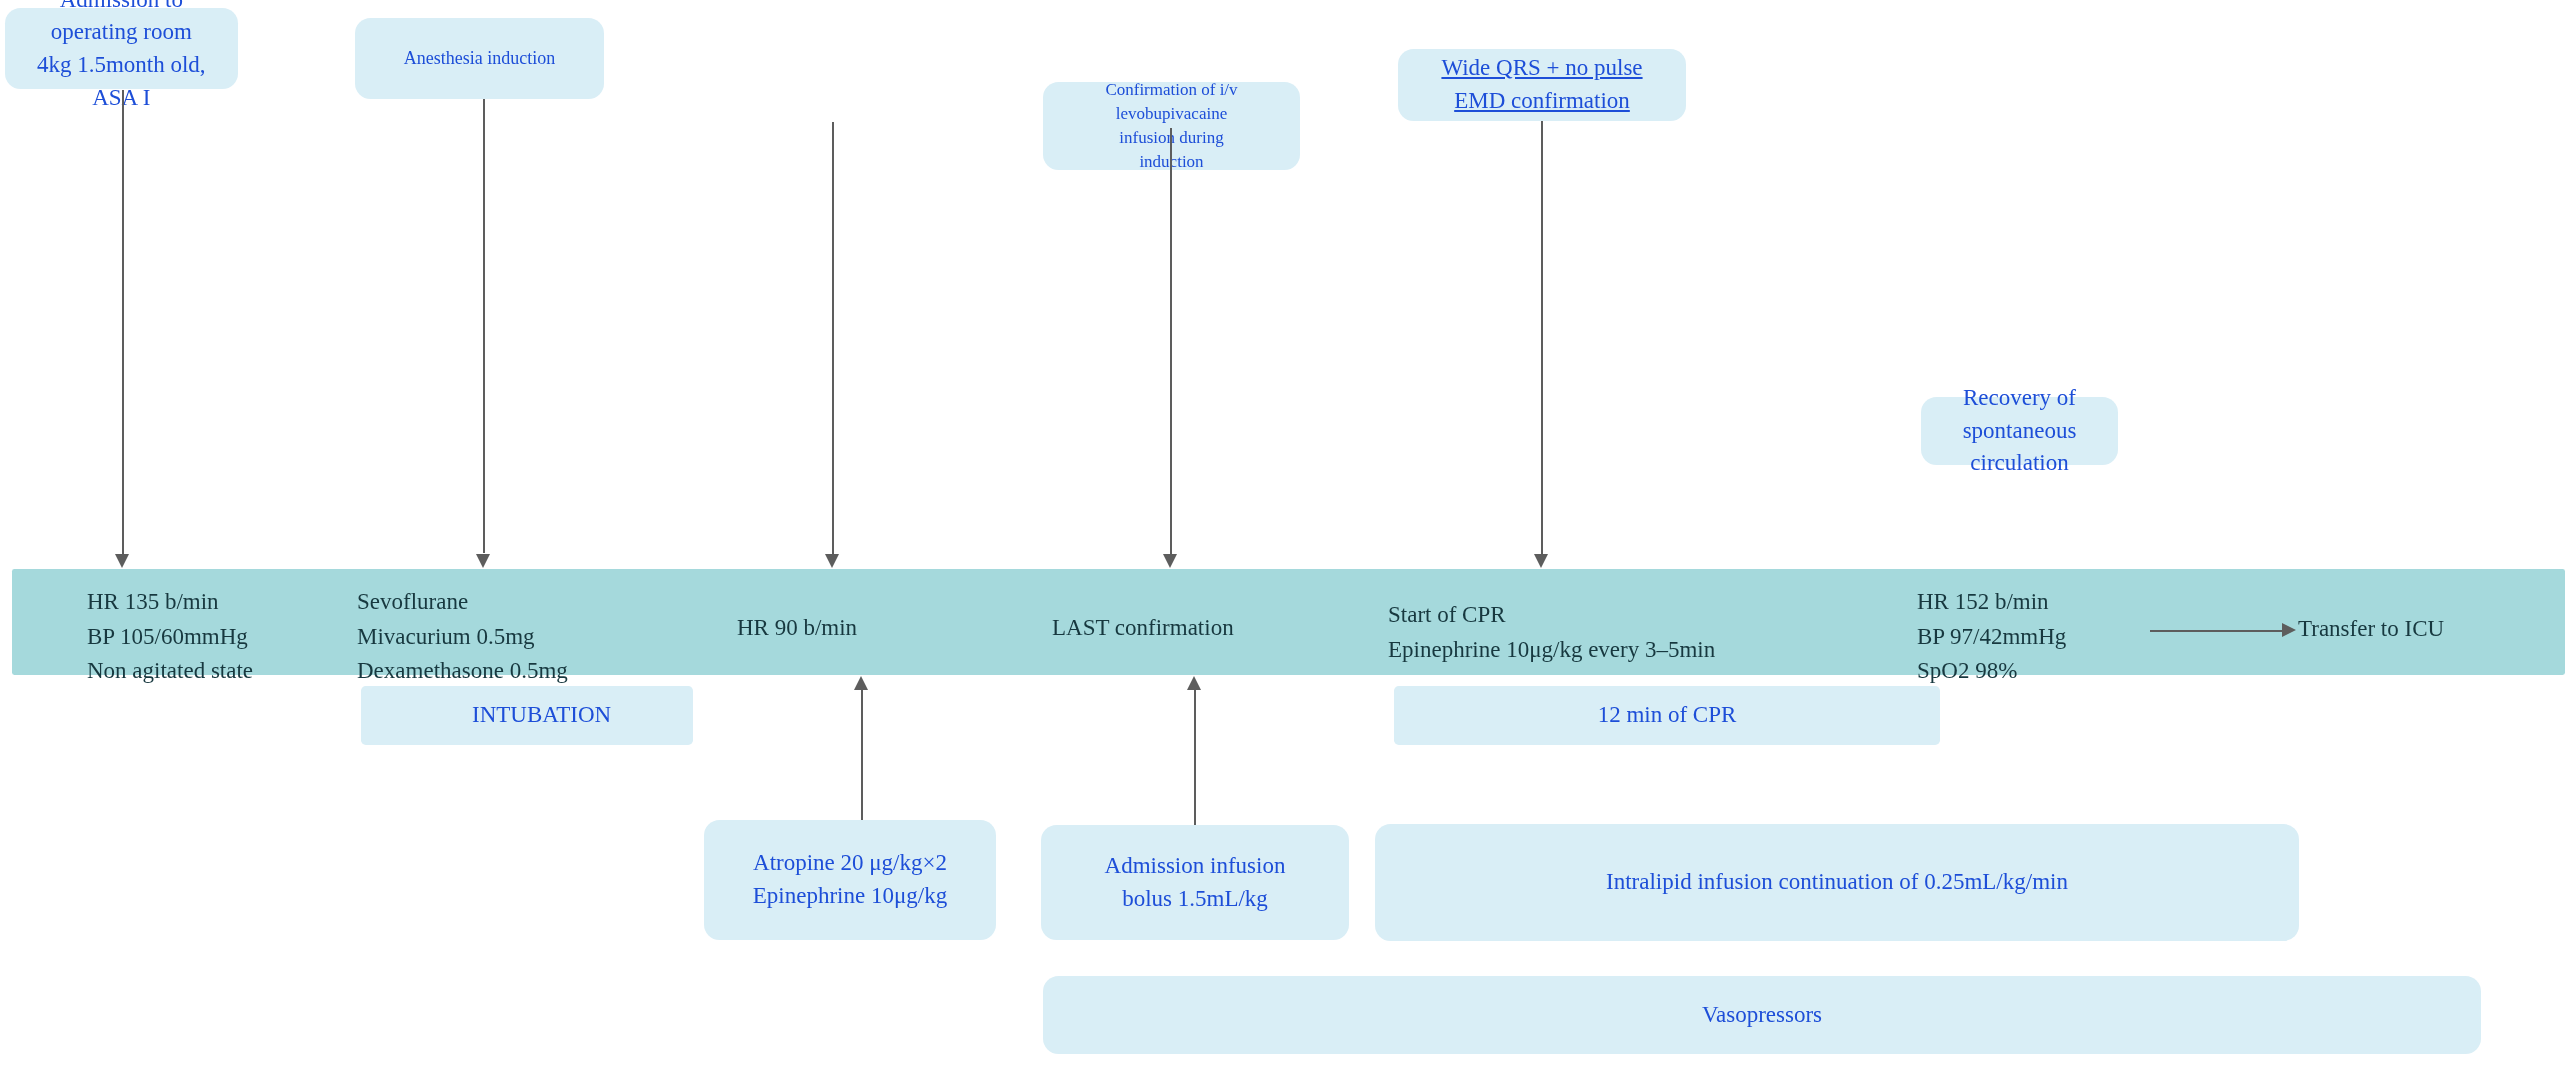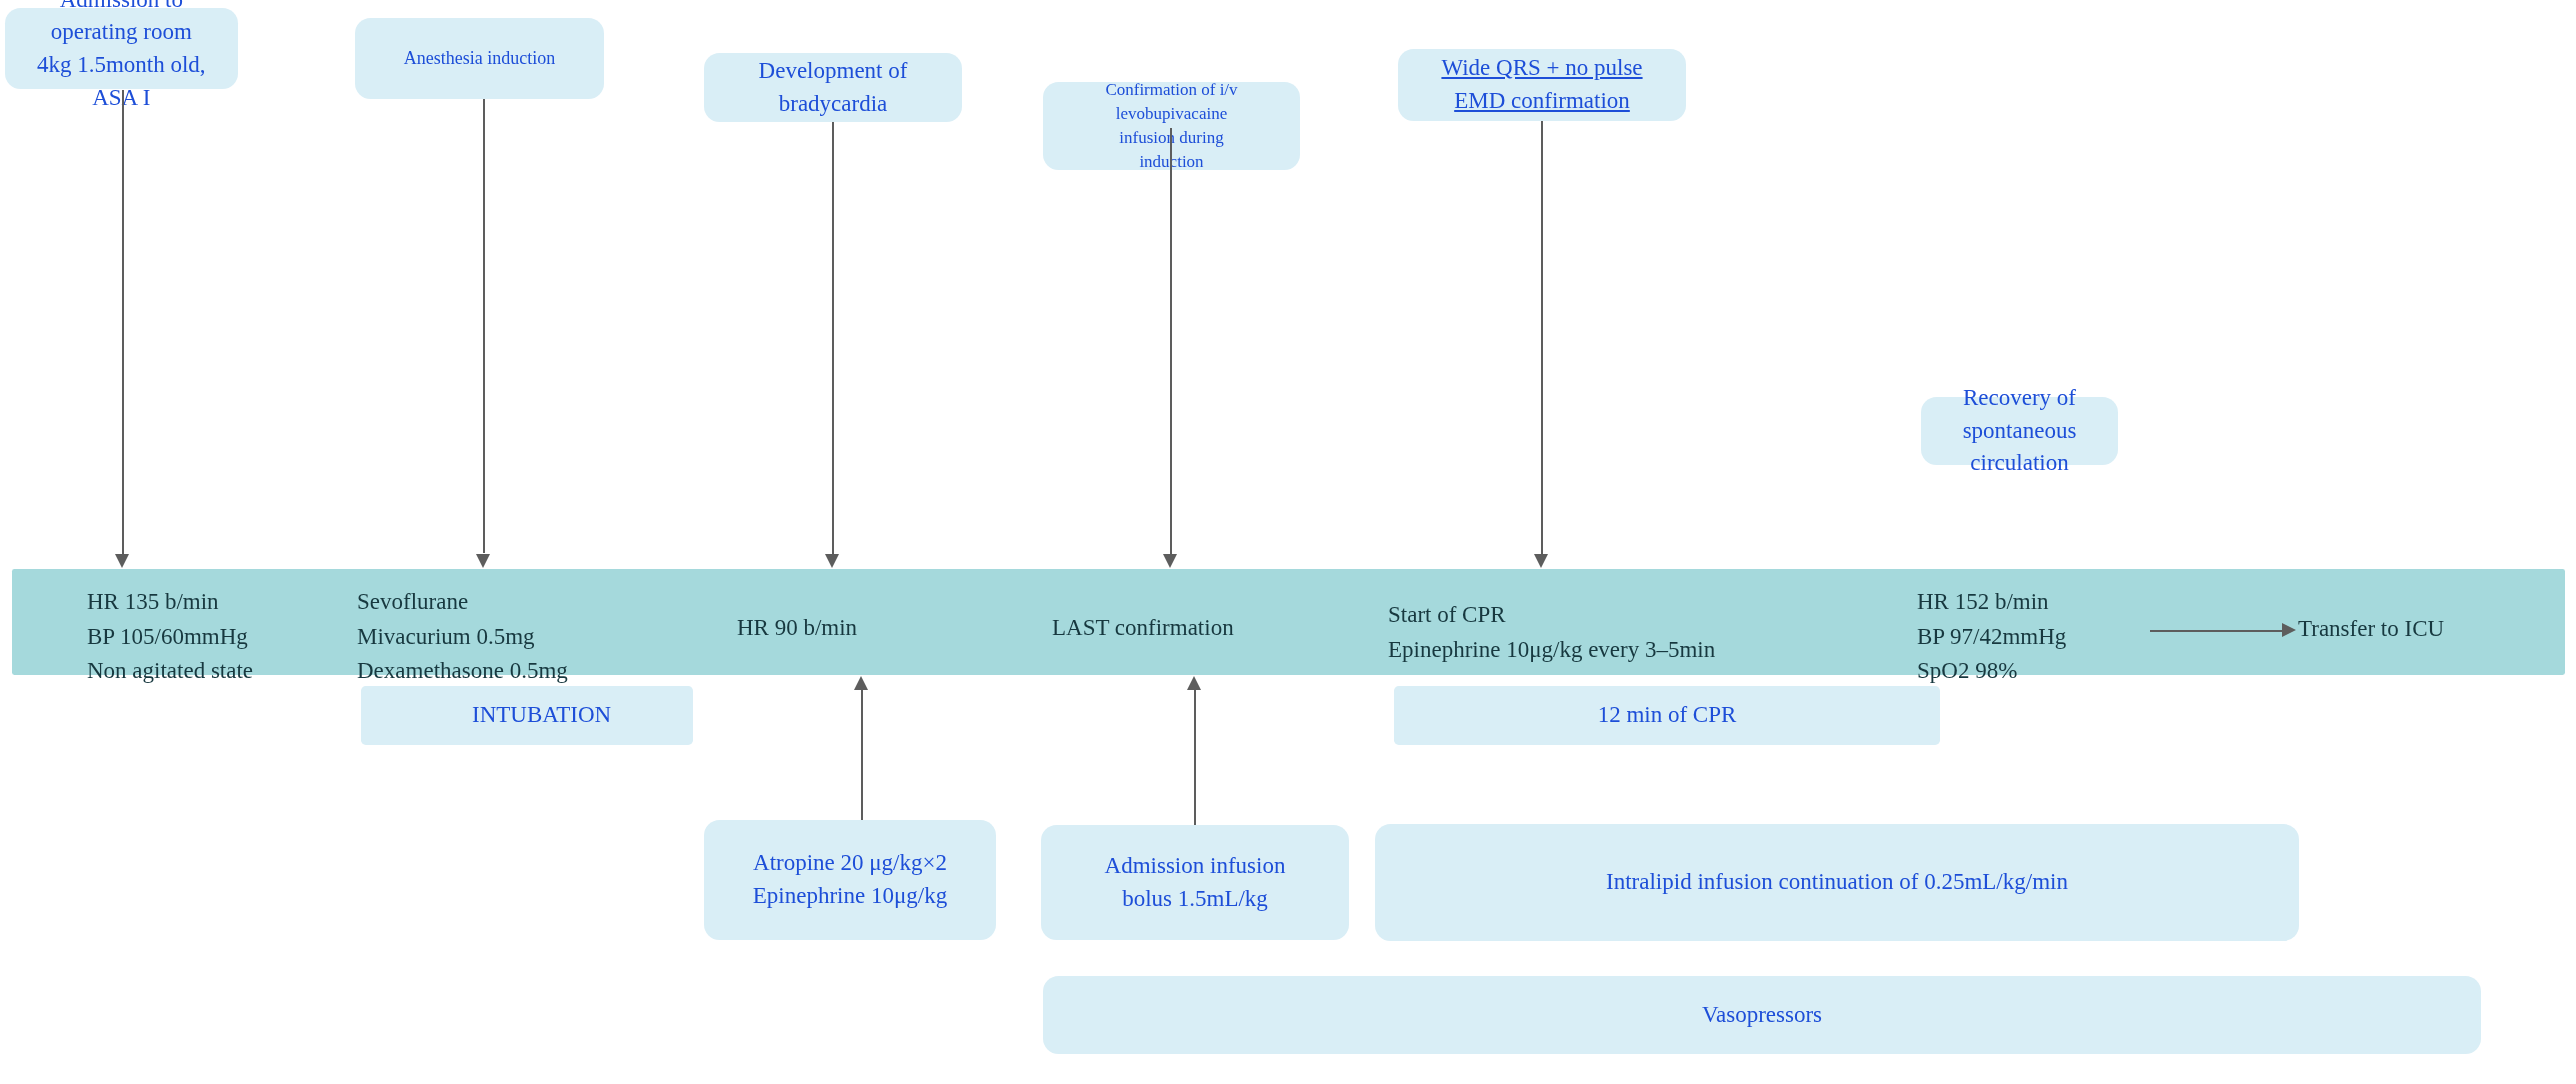--- a/index.html
+++ b/index.html
@@ -98,22 +98,20 @@
 
 <div id="canvas">
 
   <div class="box" style="left:4.8px;top:8.4px;width:233px;height:81px;font-size:23px;">Admission to
 operating room
 4kg 1.5month old,
 ASA I</div>
 
   <div class="box" style="left:355px;top:18px;width:249px;height:81px;font-size:18px;">Anesthesia induction</div>
 
-  <div class="box" style="left:704px;top:53px;width:258px;height:69px;font-size:23px;">Development of
-bradycardia</div>
 
   <div class="box" style="left:1043px;top:39px;width:257px;height:88px;font-size:17px;margin-top:43px;">Confirmation of i/v
 levobupivacaine
 infusion during
 induction</div>
 
   <div class="box" style="left:1398px;top:49px;width:288px;height:72px;font-size:23px;text-decoration:underline;">Wide QRS + no pulse
 EMD confirmation</div>
 
   <div class="box" style="left:1921px;top:397px;width:197px;height:68px;font-size:23px;">Recovery of

